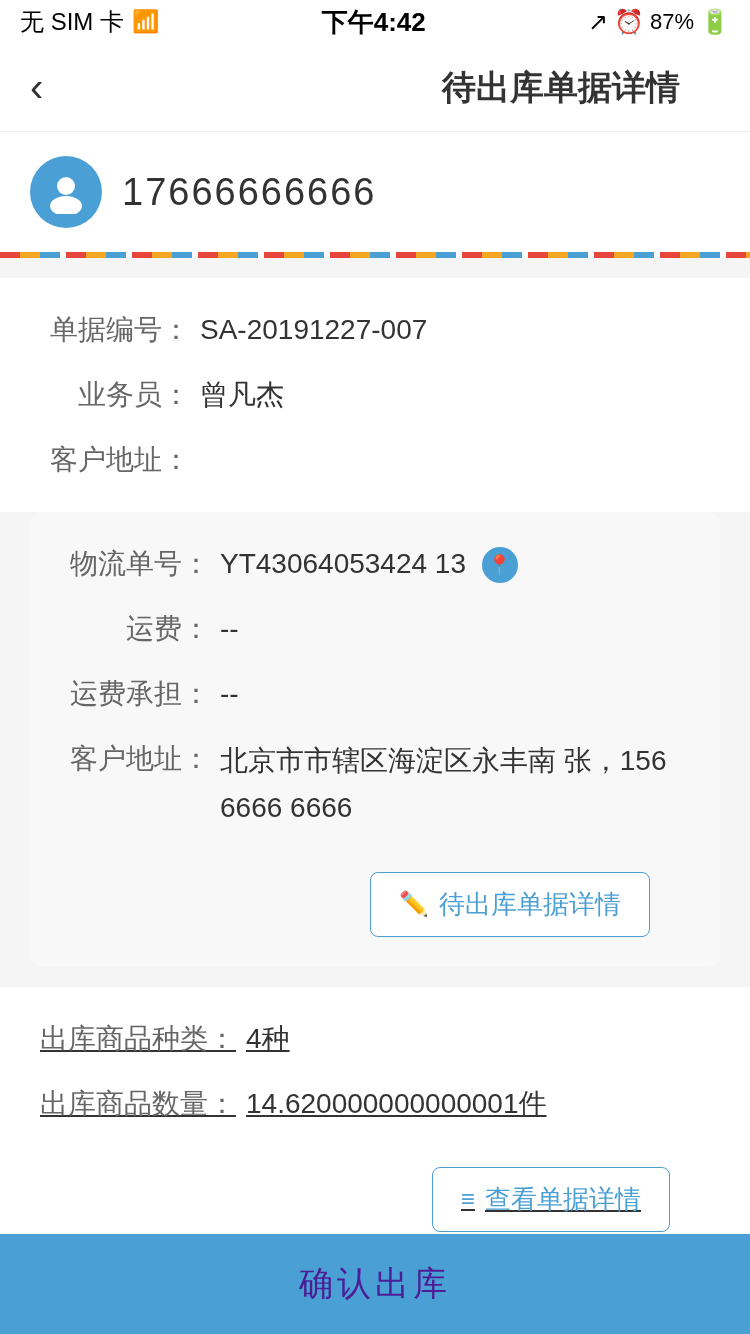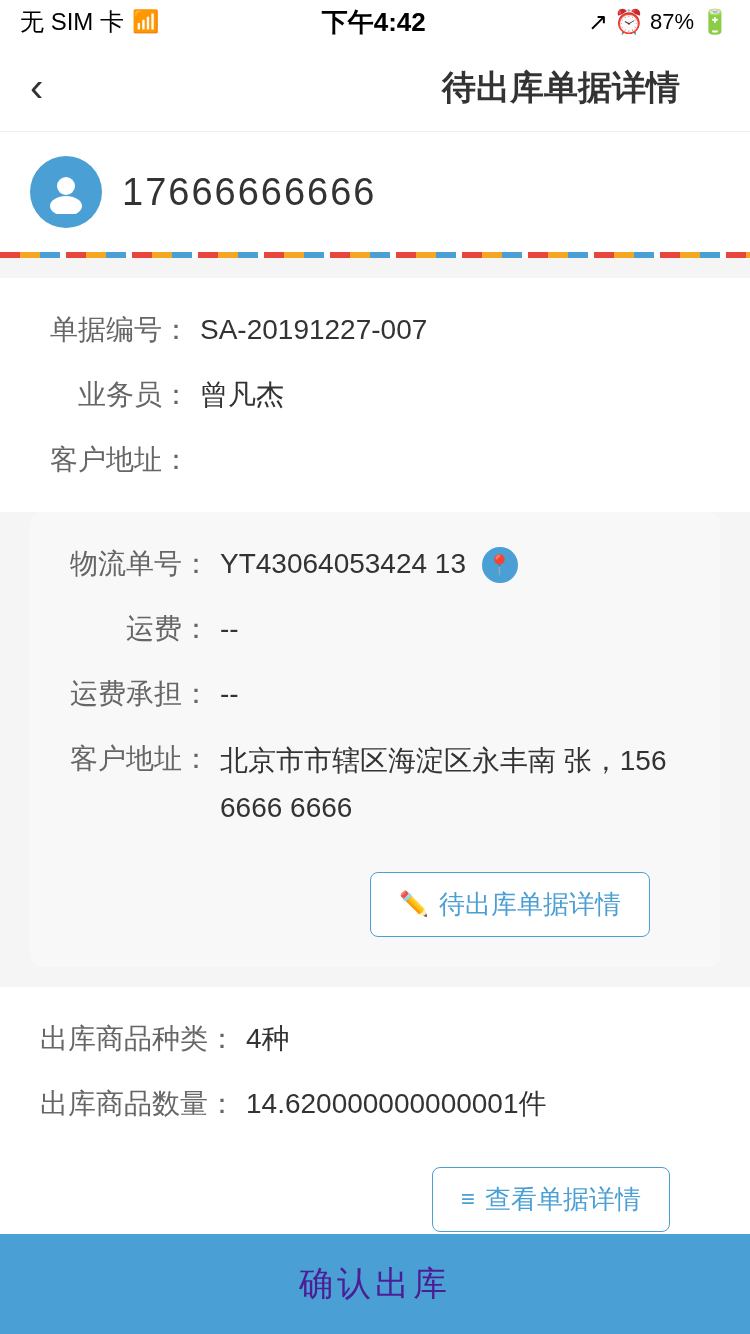--- a/index.html
+++ b/index.html
@@ -180,20 +180,21 @@
     
     .section-divider {
       height: 20px;
       background: #f5f5f5;
     }
 
     
     .goods-section {
       background: #fff;
       padding: 30px 40px;
+      text-decoration: underline;
     }
 
     
     .bottom-spacer {
       height: 200px;
       background: #f5f5f5;
     }
 
     
     .confirm-bar {

